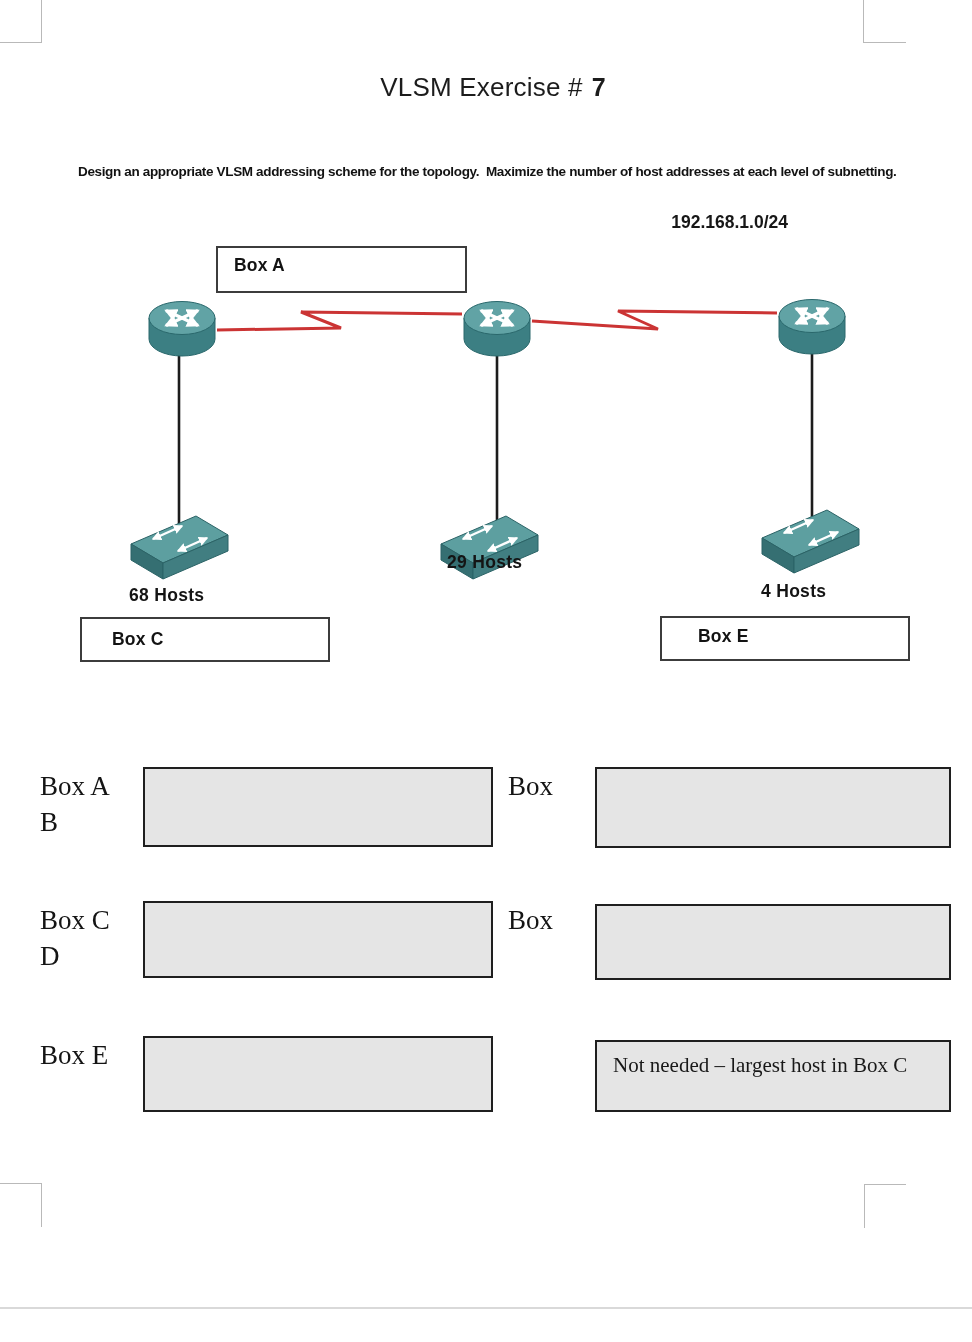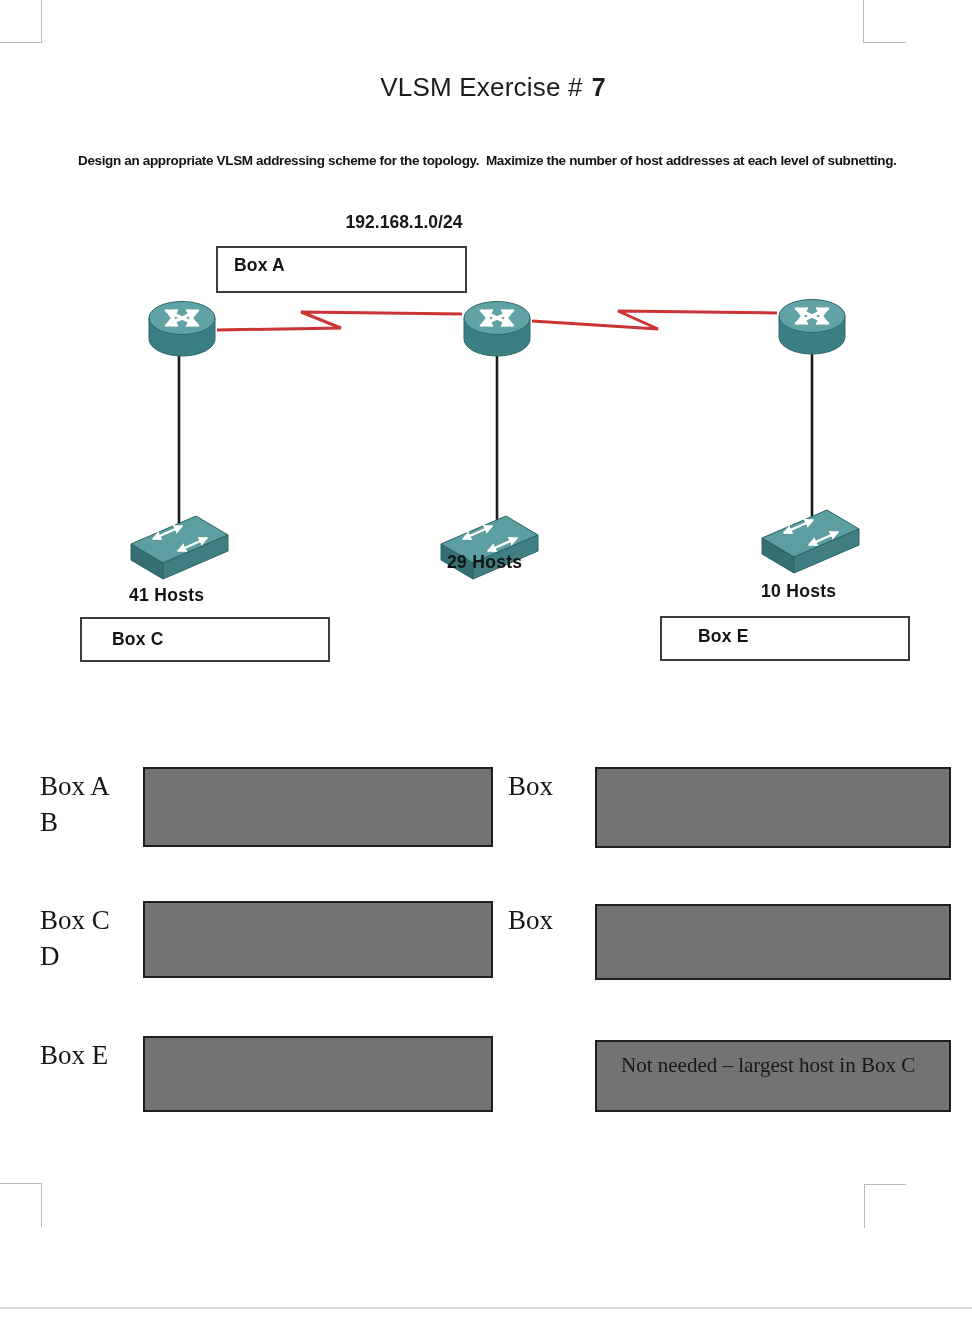--- a/index.html
+++ b/index.html
@@ -11,38 +11,38 @@
   .c-tl{left:0;top:-1px;width:41px;height:43px;border-right:1.5px solid #b9b9b9;border-bottom:1.5px solid #b9b9b9;}
   .c-tr{left:863px;top:-1px;width:42px;height:43px;border-left:1.5px solid #b9b9b9;border-bottom:1.5px solid #b9b9b9;}
   .c-bl{left:0;top:1183px;width:41px;height:43px;border-right:1.5px solid #b9b9b9;border-top:1.5px solid #b9b9b9;}
   .c-br{left:864px;top:1184px;width:41px;height:43px;border-left:1.5px solid #b9b9b9;border-top:1.5px solid #b9b9b9;}
   .bottom-rule{position:absolute;left:0;top:1307px;width:972px;height:2px;background:#d9d9d9;}
 
   .title{position:absolute;left:0;top:72px;width:972px;text-align:center;
          font-size:26px;color:#1c1c1c;letter-spacing:0.2px;padding-left:14px;box-sizing:border-box;}
   .title .num{font-weight:700;font-size:25px;margin-left:9px;}
 
-  .instruction{position:absolute;left:78px;top:153px;white-space:pre;
+  .instruction{position:absolute;left:78px;top:164px;white-space:pre;
                font-weight:700;font-size:13.5px;letter-spacing:-0.35px;color:#121212;}
 
-  .net-label{position:absolute;left:0;top:212px;width:788px;text-align:center;
+  .net-label{position:absolute;left:0;top:212px;width:788px;text-align:right;
              padding-left:20px;box-sizing:border-box;
              font-weight:700;font-size:17.5px;color:#171717;}
 
   .diagram{position:absolute;left:0;top:0;}
   .serial{fill:none;stroke:#cb3434;stroke-width:3;stroke-linejoin:miter;}
   .lan{stroke:#1c1c1c;stroke-width:2.6;}
 
   .dbox{position:absolute;border:2px solid #3c3c3c;background:#ffffff;}
   .dbox .dlabel{position:absolute;font-weight:700;font-size:17.5px;color:#131313;letter-spacing:0.2px;}
 
   .hosts{position:absolute;font-weight:700;font-size:17.5px;color:#141414;letter-spacing:0.3px;}
 
   .anslabel{position:absolute;font:27px/36px "Liberation Serif",serif;color:#141414;}
-  .ansbox{position:absolute;border:2px solid #1f1f1f;background:#737373;box-sizing:border-box;padding-left:8px;}
+  .ansbox{position:absolute;border:2px solid #1f1f1f;background:#e5e5e5;box-sizing:border-box;}
   .note-text{display:block;padding:10px 10px 0 16px;font:21px/26px "Liberation Serif",serif;color:#181818;}
 </style>
 </head>
 <body>
 
 <div class="page">
 
   <div class="corner c-tl"></div>
   <div class="corner c-tr"></div>
   <div class="corner c-bl"></div>
@@ -100,23 +100,23 @@
   <div class="dbox" style="left:216px;top:246px;width:247px;height:43px;">
     <span class="dlabel" style="left:16px;top:7px;">Box A</span>
   </div>
   <div class="dbox" style="left:80px;top:617px;width:246px;height:41px;">
     <span class="dlabel" style="left:30px;top:10px;">Box C</span>
   </div>
   <div class="dbox" style="left:660px;top:616px;width:246px;height:41px;">
     <span class="dlabel" style="left:36px;top:8px;">Box E</span>
   </div>
 
-  <div class="hosts" style="left:129px;top:585px;">41 Hosts</div>
+  <div class="hosts" style="left:129px;top:585px;">68 Hosts</div>
   <div class="hosts" style="left:447px;top:552px;">29 Hosts</div>
-  <div class="hosts" style="left:761px;top:581px;">10 Hosts</div>
+  <div class="hosts" style="left:761px;top:581px;">4 Hosts</div>
 
   <div class="anslabel" style="left:40px;top:768px;">
     <div>Box A</div>
     <div>B</div>
   </div>
   <div class="ansbox" style="left:143px;top:767px;width:350px;height:80px;"></div>
   <div class="anslabel" style="left:508px;top:768px;">Box</div>
   <div class="ansbox" style="left:595px;top:767px;width:356px;height:81px;"></div>
 
   <div class="anslabel" style="left:40px;top:902px;">

